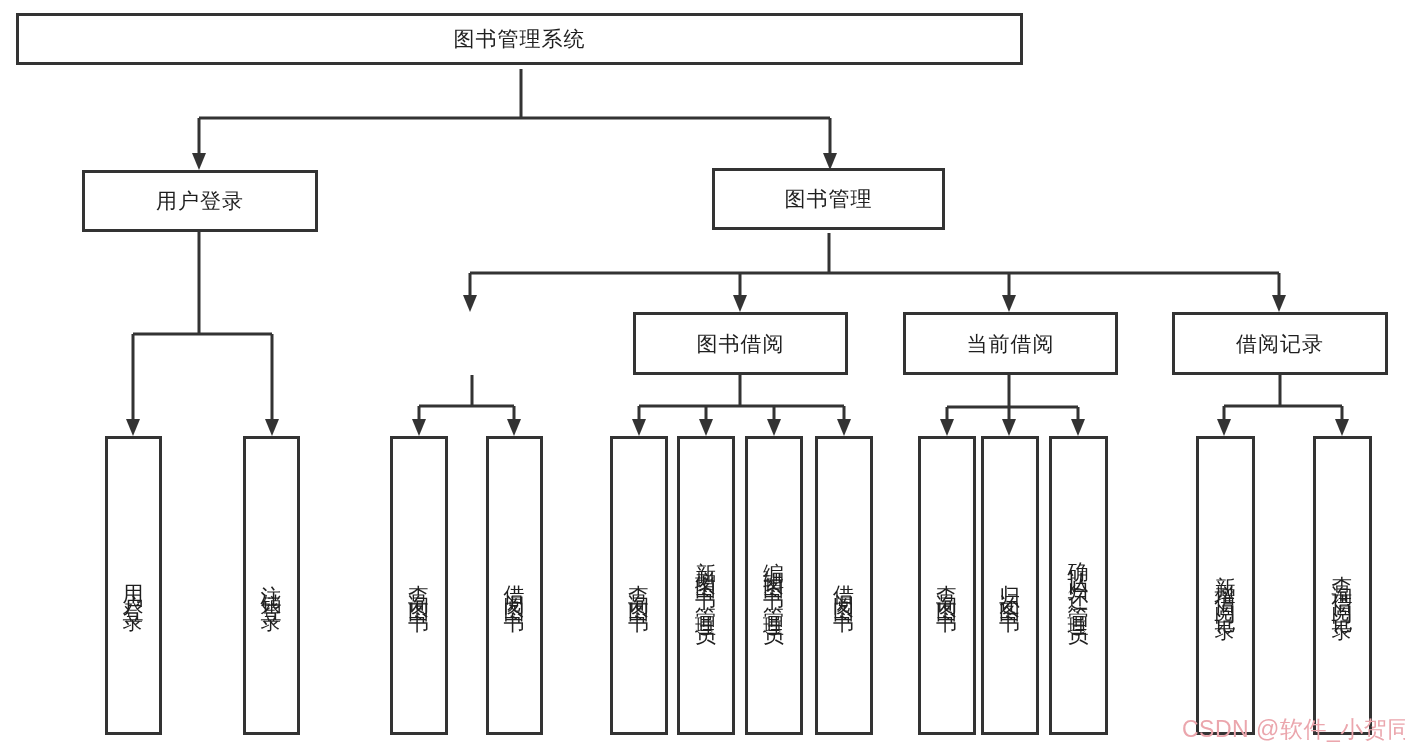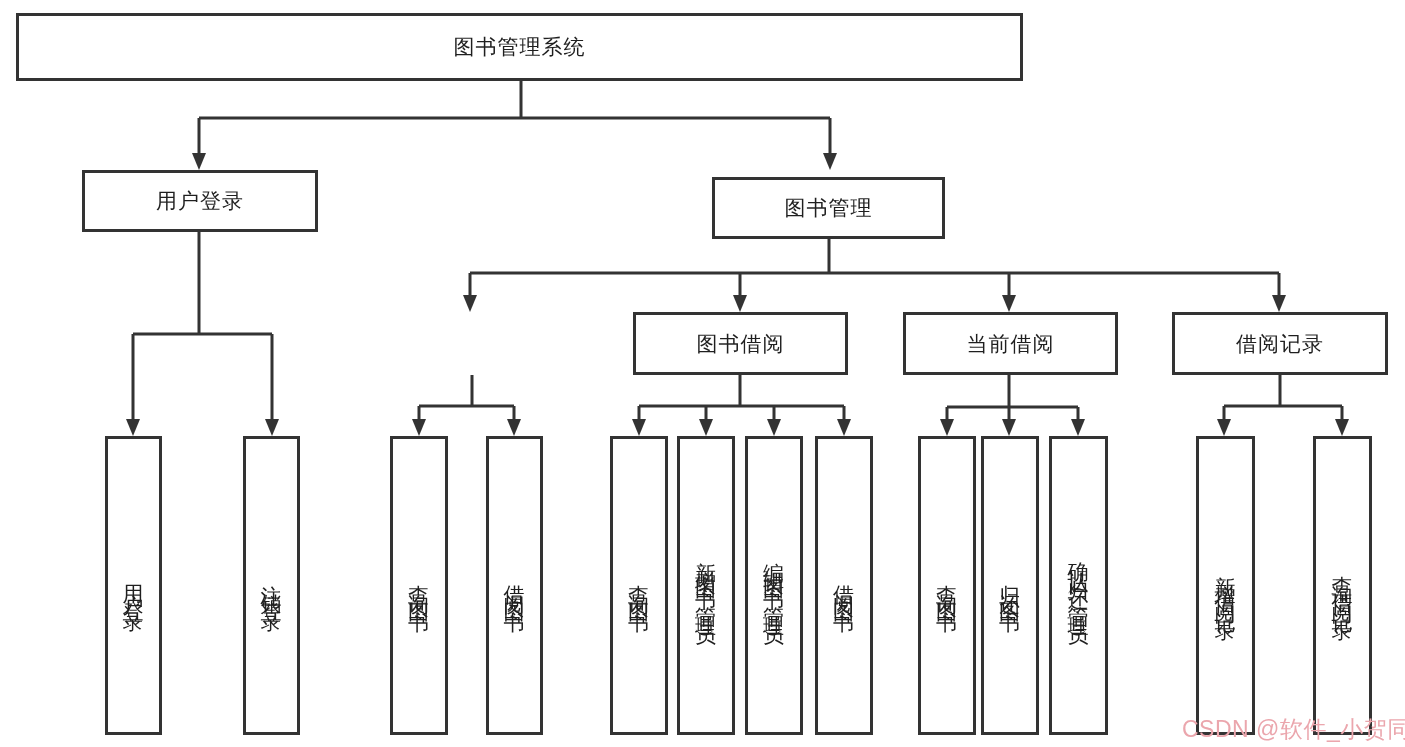--- a/index.html
+++ b/index.html
@@ -40,23 +40,23 @@
   }
   .vnode span {
     writing-mode: vertical-rl;
     text-orientation: mixed;
     font-size: 21px;
     letter-spacing: 9px;
     line-height: 1;
     white-space: nowrap;
   }
   
-  #n-root            { left: 16px;   top: 13px;  width: 1007px; height: 68px; }
+  #n-root            { left: 16px;   top: 13px;  width: 1007px; height: 52px; }
   #n-user-login      { left: 82px;   top: 170px; width: 236px;  height: 62px; }
-  #n-book-mgmt       { left: 712px;  top: 177px; width: 233px;  height: 62px; }
+  #n-book-mgmt       { left: 712px;  top: 168px; width: 233px;  height: 62px; }
   #n-new-book-rec    { left: 363px;  top: 312px; width: 220px;  height: 63px; }
   #n-book-borrow     { left: 633px;  top: 312px; width: 215px;  height: 63px; }
   #n-current-borrow  { left: 903px;  top: 312px; width: 215px;  height: 63px; }
   #n-borrow-records  { left: 1172px; top: 312px; width: 216px;  height: 63px; }
   .leaf              { top: 436px; height: 299px; }
   #n-leaf-user-login { left: 105px;  width: 57px; }
   #n-leaf-logout     { left: 243px;  width: 57px; }
   #n-rec-query       { left: 390px;  width: 58px; }
   #n-rec-borrow      { left: 486px;  width: 57px; }
   #n-bb-query        { left: 610px;  width: 58px; }

